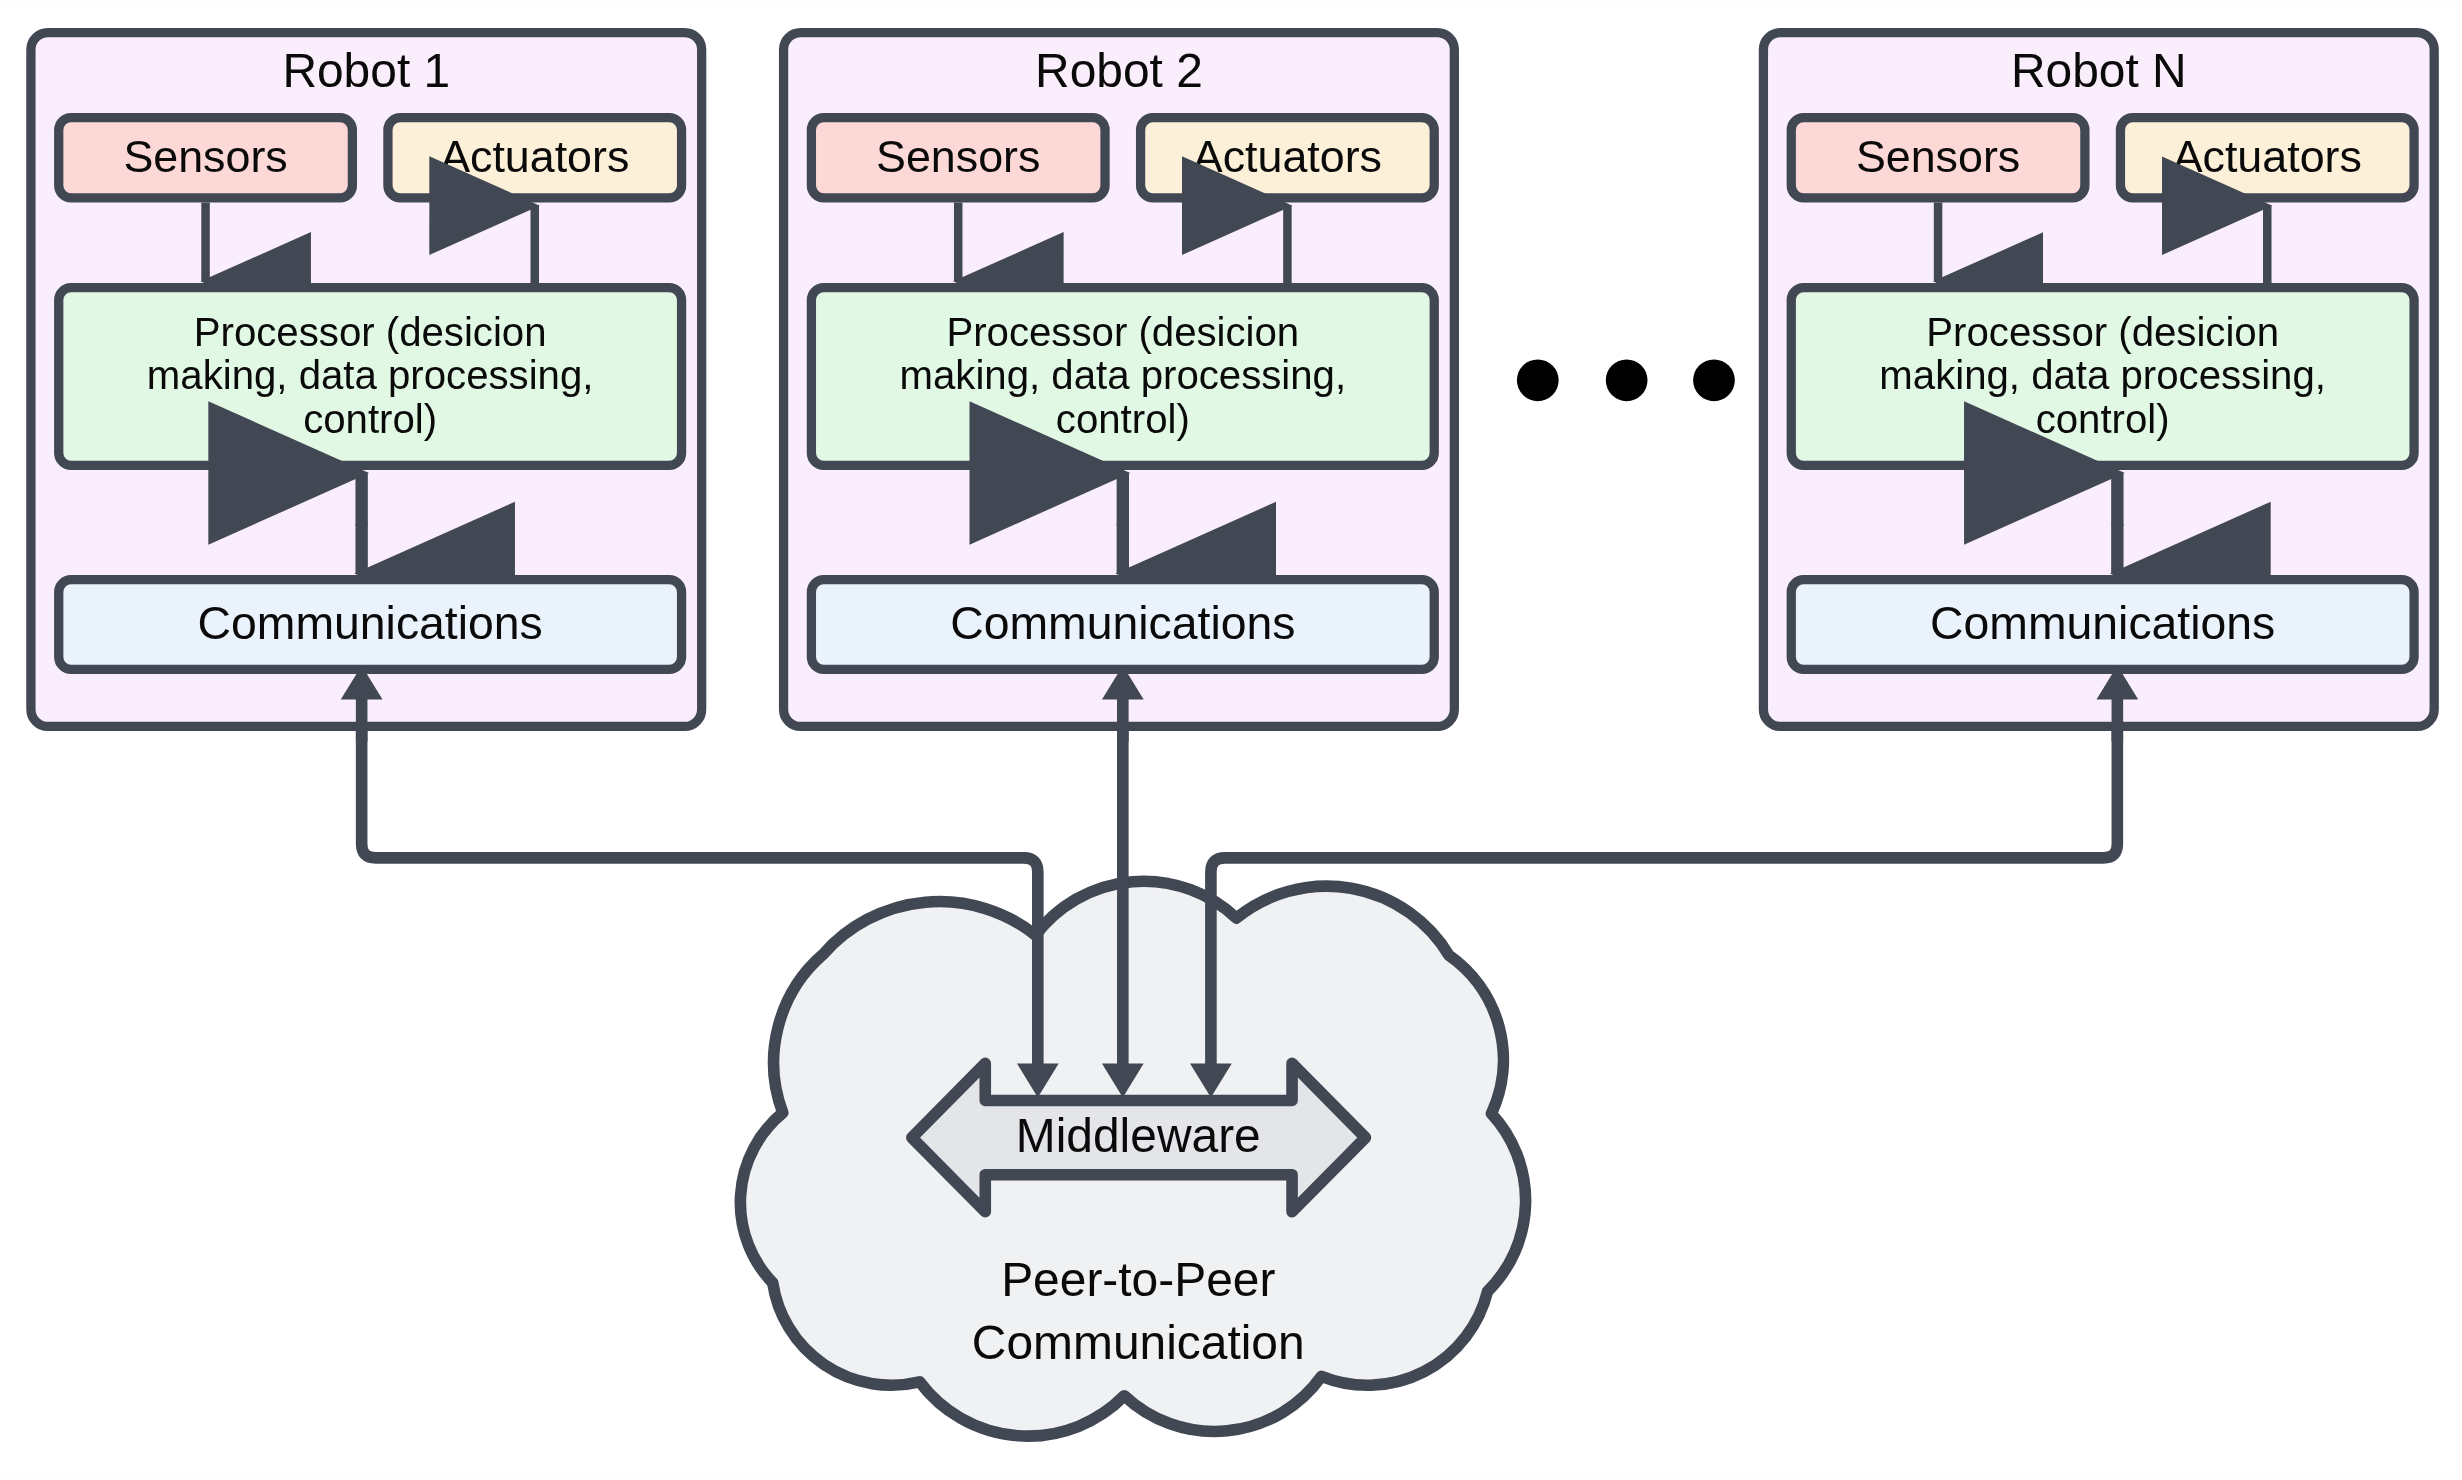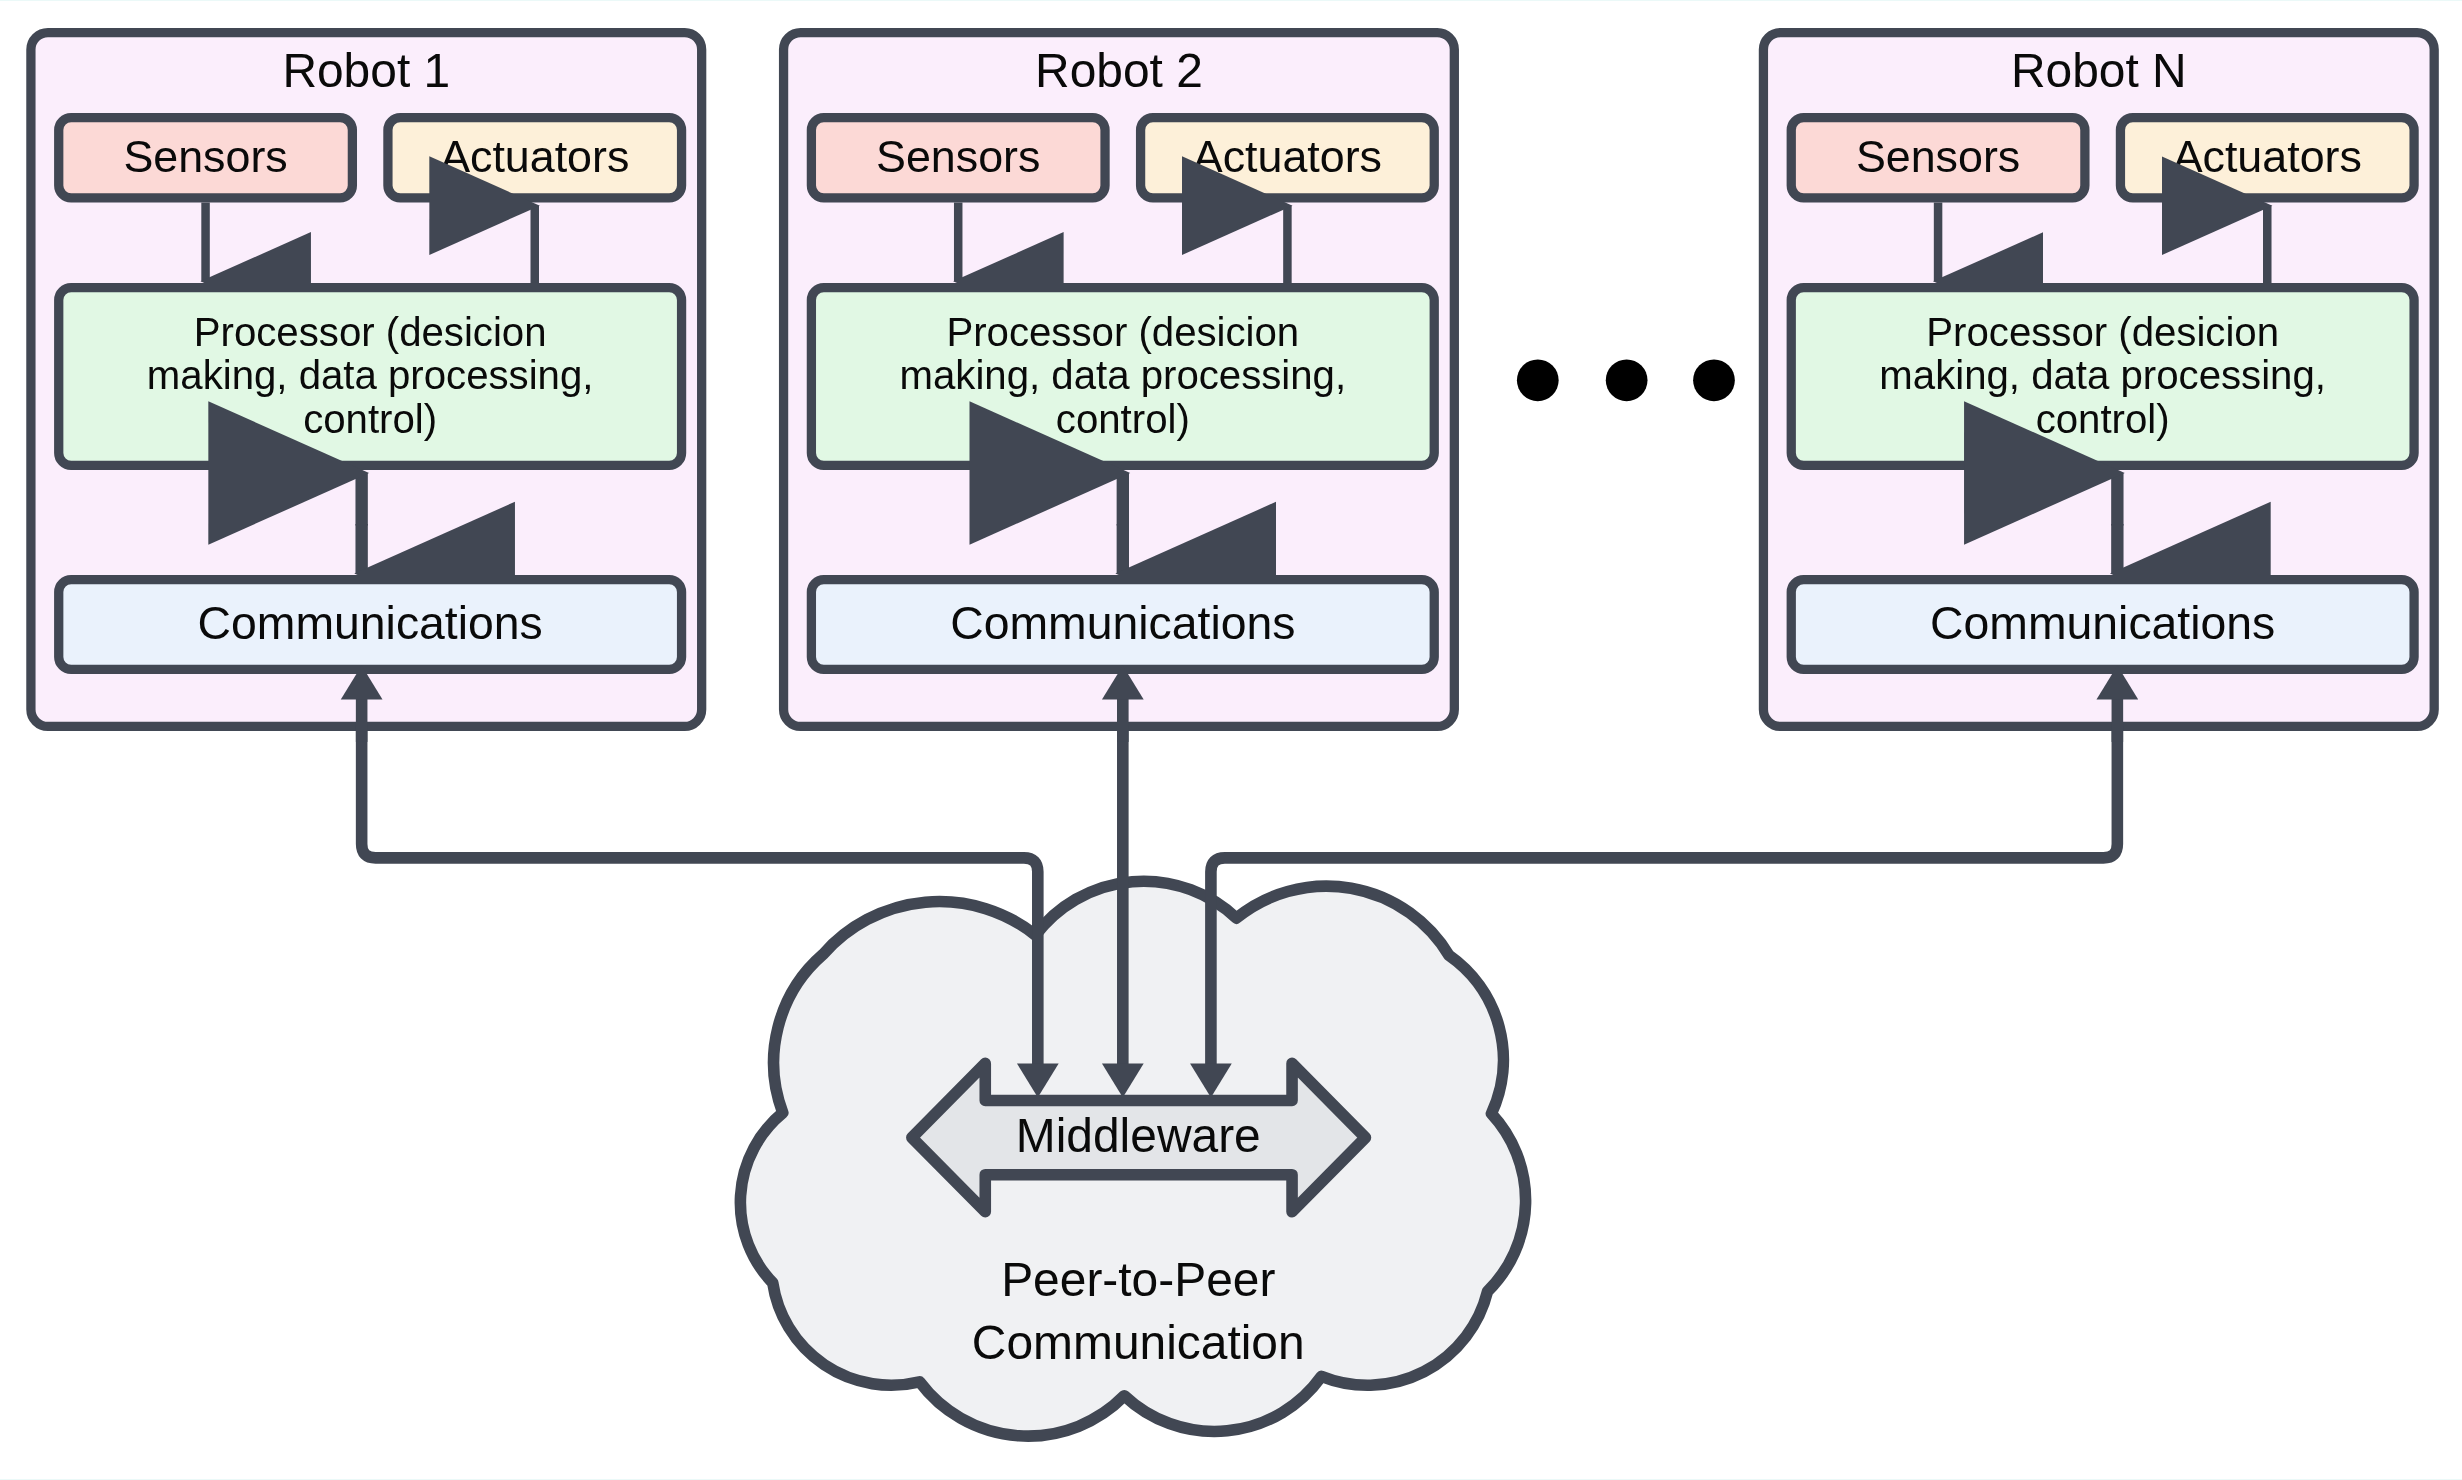--- a/index.html
+++ b/index.html
@@ -1,17 +1,17 @@
 <!DOCTYPE html>
 <html style="font-size:12.4px"><head>
 <meta charset="utf-8">
 <style>
   html,body{margin:0;padding:0;background:#ffffff;}
   body{width:2462px;height:1480px;font-family:"Liberation Sans",sans-serif;}
-  #stage{position:relative;width:2462px;height:1480px;overflow:hidden;background:#14b8a6;}
+  #stage{position:relative;width:2462px;height:1480px;overflow:hidden;background:#f9a8d4;}
   svg#diagram{position:absolute;left:0;top:0;width:2462px;height:1480px;}
   .boxlabel{font-family:"Liberation Sans",sans-serif;fill:#0a0a0a;text-anchor:middle;dominant-baseline:middle;}
   .t-robot{font-size:62px;}
   .t-small{font-size:58px;}
   .t-proc{font-size:52px;}
   .t-comm{font-size:60px;}
   .t-mid{font-size:62px;}
   .t-cloud{font-size:62px;}
 </style>
 </head>

